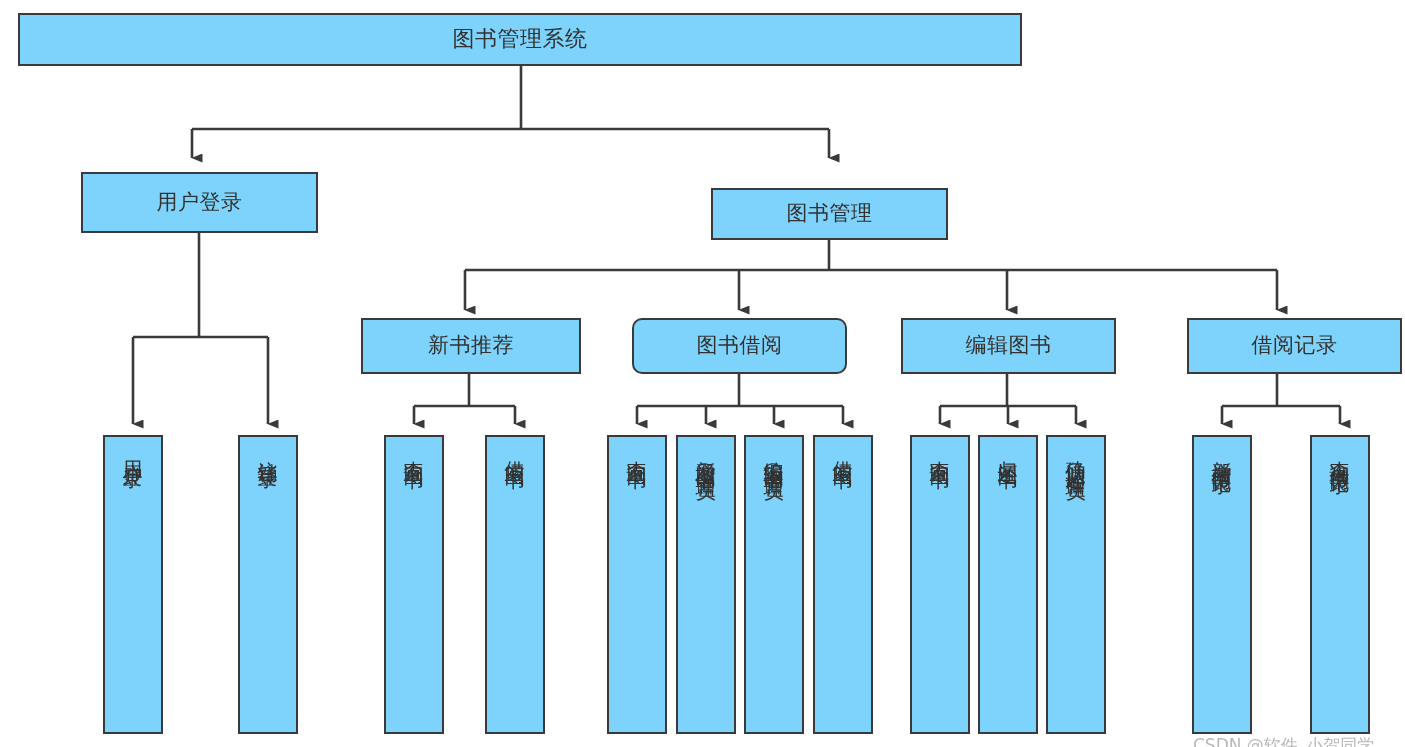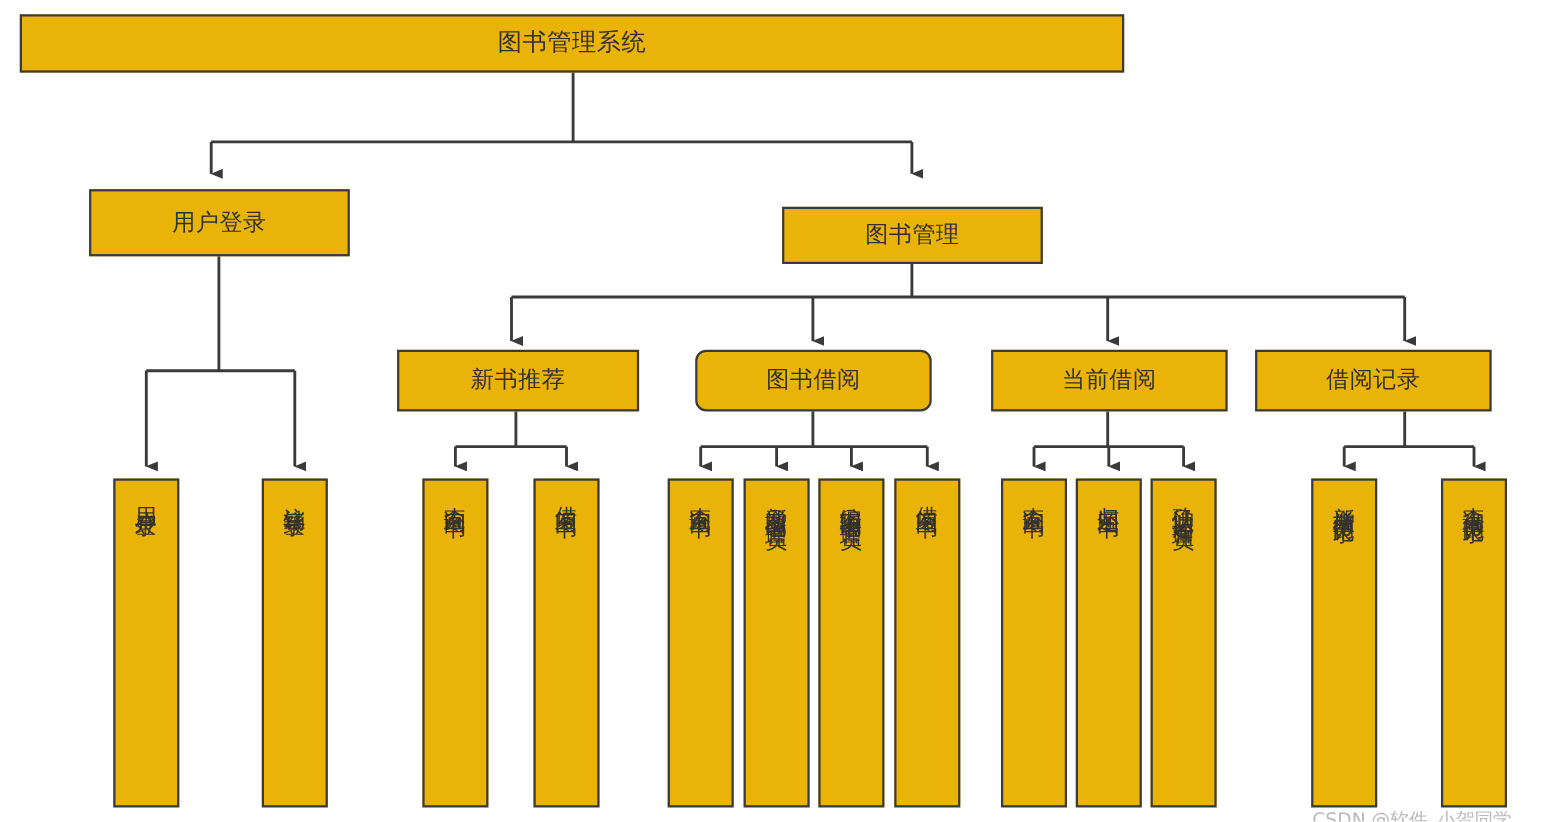--- a/index.html
+++ b/index.html
@@ -23,21 +23,21 @@
     position: absolute;
     left: 0;
     top: 0;
     width: 1405px;
     height: 747px;
     pointer-events: none;
   }
   .node {
     position: absolute;
     box-sizing: border-box;
-    background: #eab308;
+    background: #7dd3fc;
     border: 2.5px solid #3a3a3a;
     display: flex;
     align-items: center;
     justify-content: center;
     z-index: 2;
   }
   .node-label {
     display: block;
     text-align: center;
     color: #33312f;
@@ -150,24 +150,24 @@
 
   <div class="node horiz" style="left:361px; top:318px; width:220px; height:56px;">
     <span class="node-label">新书推荐</span>
   </div>
 
   <div class="node horiz" style="left:632px; top:318px; width:215px; height:56px;border-radius:10px;">
     <span class="node-label">图书借阅</span>
   </div>
 
   <div class="node horiz" style="left:901px; top:318px; width:215px; height:56px;">
-    <span class="node-label">当前借阅</span>
-  </div>
-
-  <div class="node horiz" style="left:1141px; top:318px; width:215px; height:56px;">
+    <span class="node-label">编辑图书</span>
+  </div>
+
+  <div class="node horiz" style="left:1187px; top:318px; width:215px; height:56px;">
     <span class="node-label">借阅记录</span>
   </div>
 
   <div class="node vert" style="left:103px; top:435px; width:60px; height:299px;">
     <span class="node-label">用户登录</span>
   </div>
 
   <div class="node vert" style="left:238px; top:435px; width:60px; height:299px;">
     <span class="node-label">注销登录</span>
   </div>

